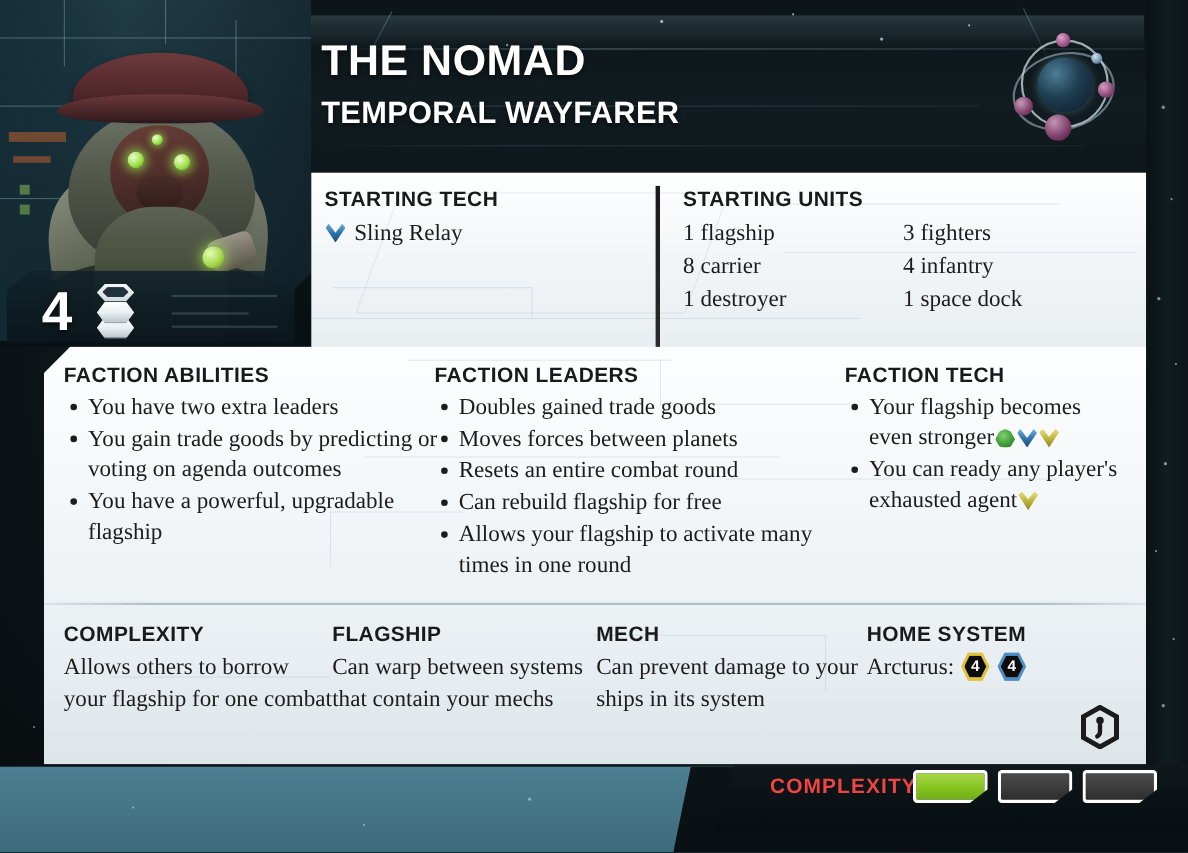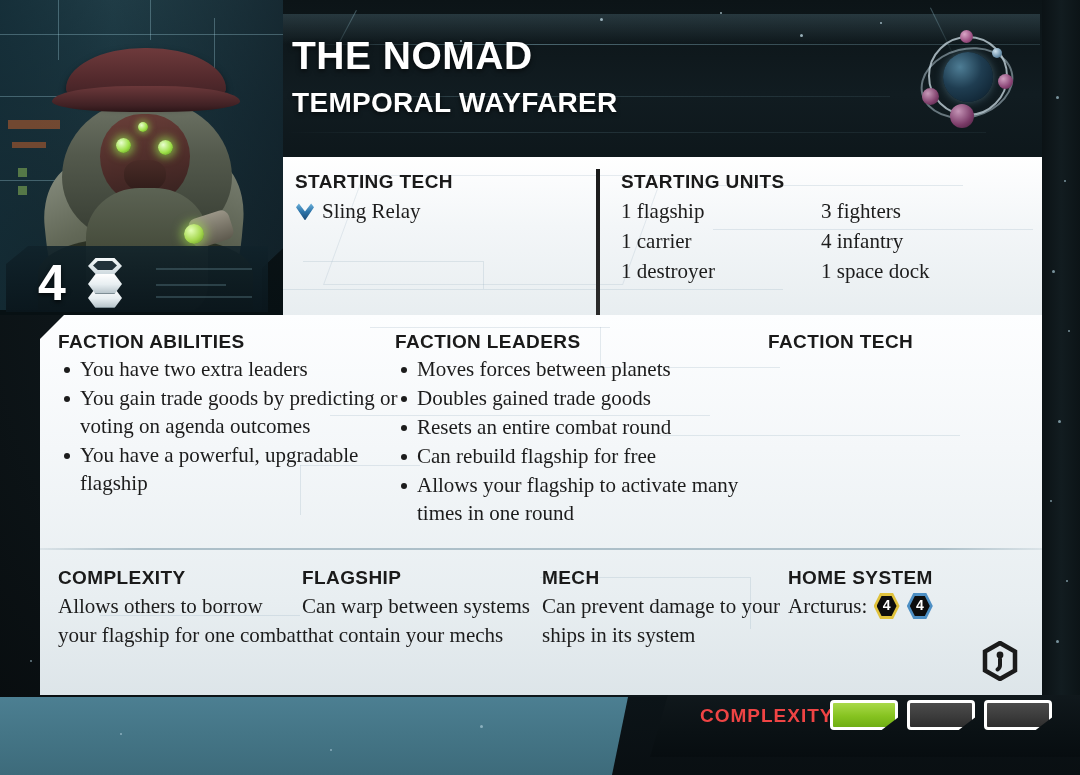--- a/index.html
+++ b/index.html
@@ -418,21 +418,21 @@
       </div>
     </div>
 
     <div class="vdiv"></div>
 
     <div id="su-block">
       <div class="sechead">STARTING UNITS</div>
       <div id="su-cols">
         <div>
           <div class="bodytext">1 flagship</div>
-          <div class="bodytext">1 carrier</div>
+          <div class="bodytext">8 carrier</div>
           <div class="bodytext">1 destroyer</div>
         </div>
         <div>
           <div class="bodytext">3 fighters</div>
           <div class="bodytext">4 infantry</div>
           <div class="bodytext">1 space dock</div>
         </div>
       </div>
     </div>
   </div>
@@ -456,30 +456,34 @@
       <ul class="bullets">
         <li>You have two extra leaders</li>
         <li>You gain trade goods by predicting or voting on agenda outcomes</li>
         <li>You have a powerful, upgradable flagship</li>
       </ul>
     </div>
 
     <div id="leaders-col">
       <div class="sechead">FACTION LEADERS</div>
       <ul class="bullets">
+        <li>Doubles gained trade goods</li>
         <li>Moves forces between planets</li>
-        <li>Doubles gained trade goods</li>
         <li>Resets an entire combat round</li>
         <li>Can rebuild flagship for free</li>
         <li>Allows your flagship to activate many times in one round</li>
       </ul>
     </div>
 
     <div id="tech-col">
       <div class="sechead">FACTION TECH</div>
+      <ul class="bullets">
+        <li><span>Your flagship becomes even stronger</span><span class="ticon green"></span><span class="ticon blue"></span><span class="ticon yellow"></span></li>
+        <li><span>You can ready any player's exhausted agent</span><span class="ticon yellow"></span></li>
+      </ul>
     </div>
 
     <div class="bottomcell" id="cell-promissory">
       <div class="sechead">COMPLEXITY</div>
       <div class="celltext">Allows others to borrow your flagship for one combat</div>
     </div>
     <div class="bottomcell" id="cell-flagship">
       <div class="sechead">FLAGSHIP</div>
       <div class="celltext">Can warp between systems that contain your mechs</div>
     </div>

